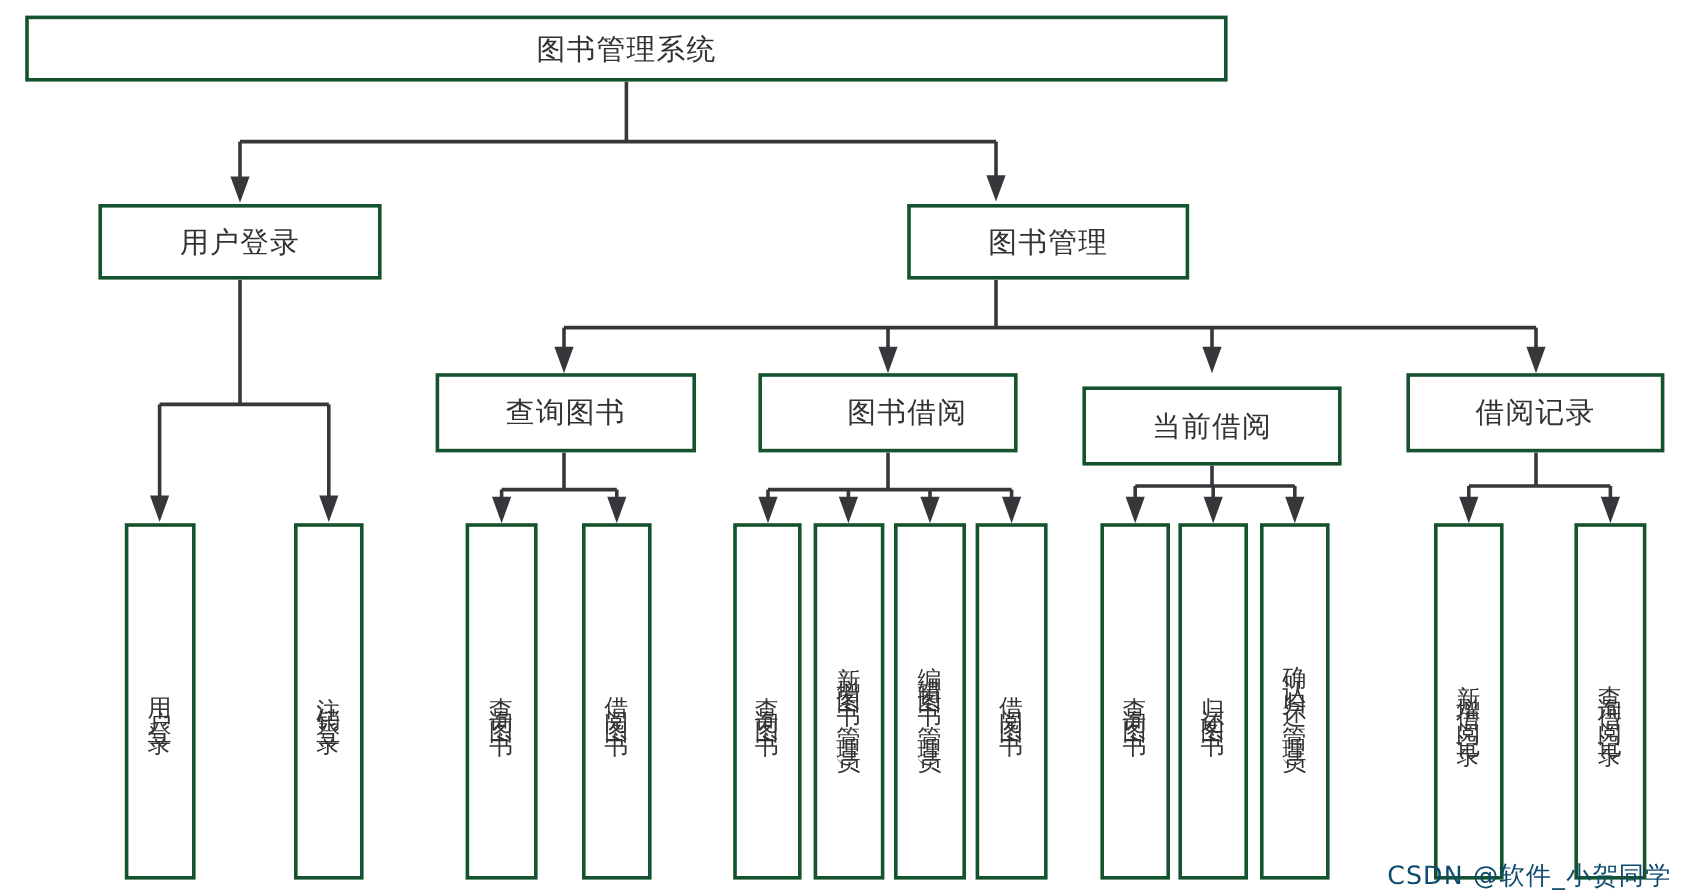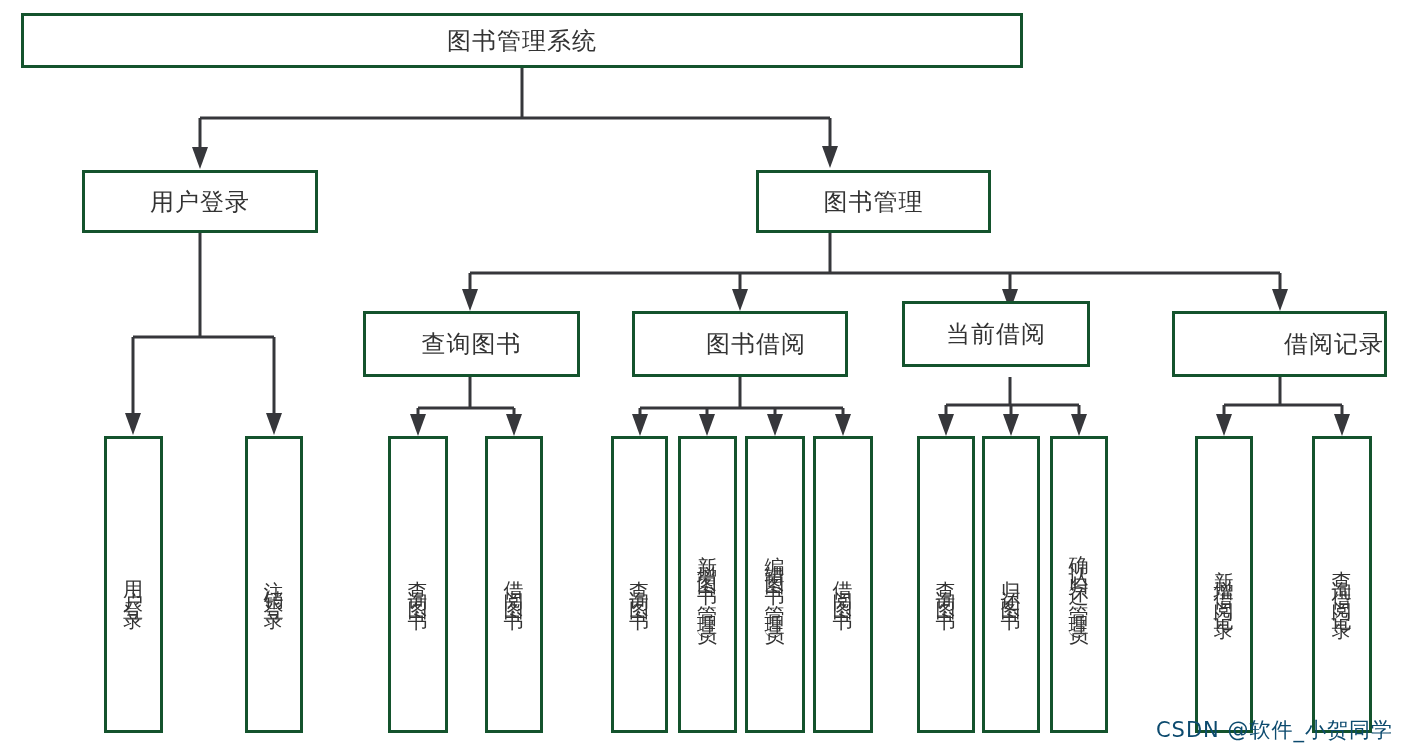--- a/index.html
+++ b/index.html
@@ -119,24 +119,24 @@
   <div class="node hnode" style="left:712px;top:170px;width:235px;height:63px;margin-left:44px;">
     <span>图书管理</span>
   </div>
 
   <div class="node hnode" style="left:363px;top:311px;width:217px;height:66px;">
     <span>查询图书</span>
   </div>
   <div class="node hnode" style="left:632px;top:311px;width:216px;height:66px;padding-left:32px;">
     <span>图书借阅</span>
   </div>
-  <div class="node hnode" style="left:902px;top:301px;width:188px;height:66px;font-family:Liberation Serif, serif;">
+  <div class="node hnode" style="left:902px;top:322px;width:216px;height:66px;font-family:Liberation Serif, serif;">
     <span>当前借阅</span>
   </div>
-  <div class="node hnode" style="left:1172px;top:311px;width:215px;height:66px;justify-content:flex-end;">
+  <div class="node hnode" style="left:1172px;top:311px;width:215px;height:66px;">
     <span>借阅记录</span>
   </div>
 
   <div class="node vnode" style="left:104px;top:436px;width:59px;height:297px;">
     <span>用户登录</span>
   </div>
   <div class="node vnode" style="left:245px;top:436px;width:58px;height:297px;">
     <span>注销登录</span>
   </div>
 

